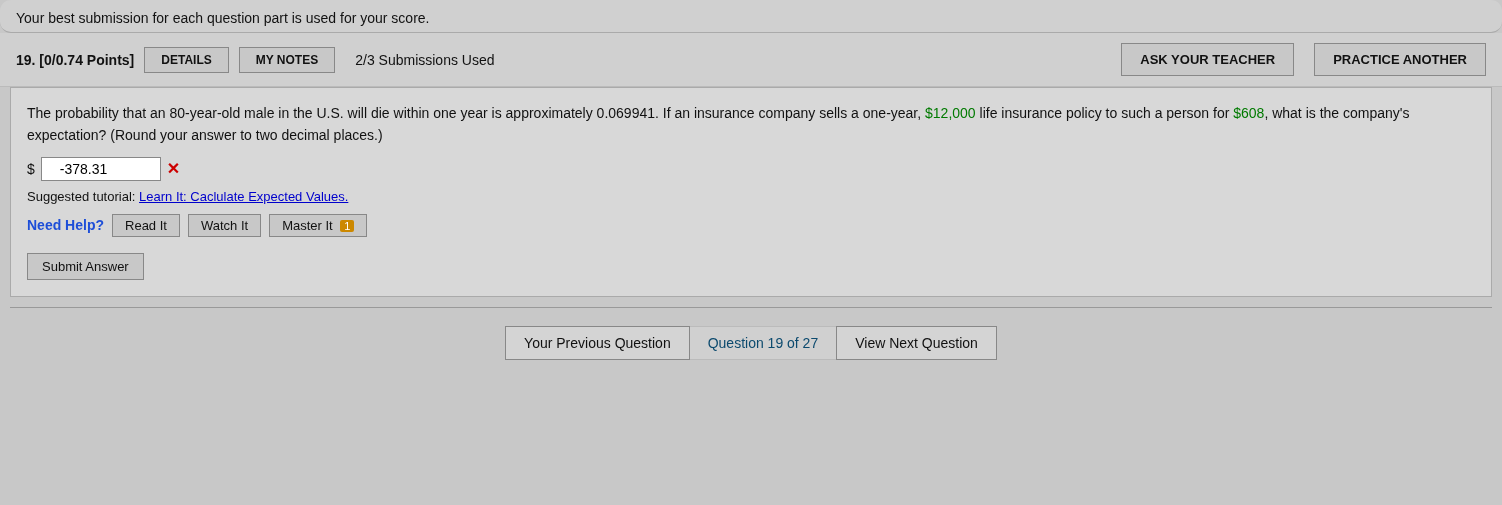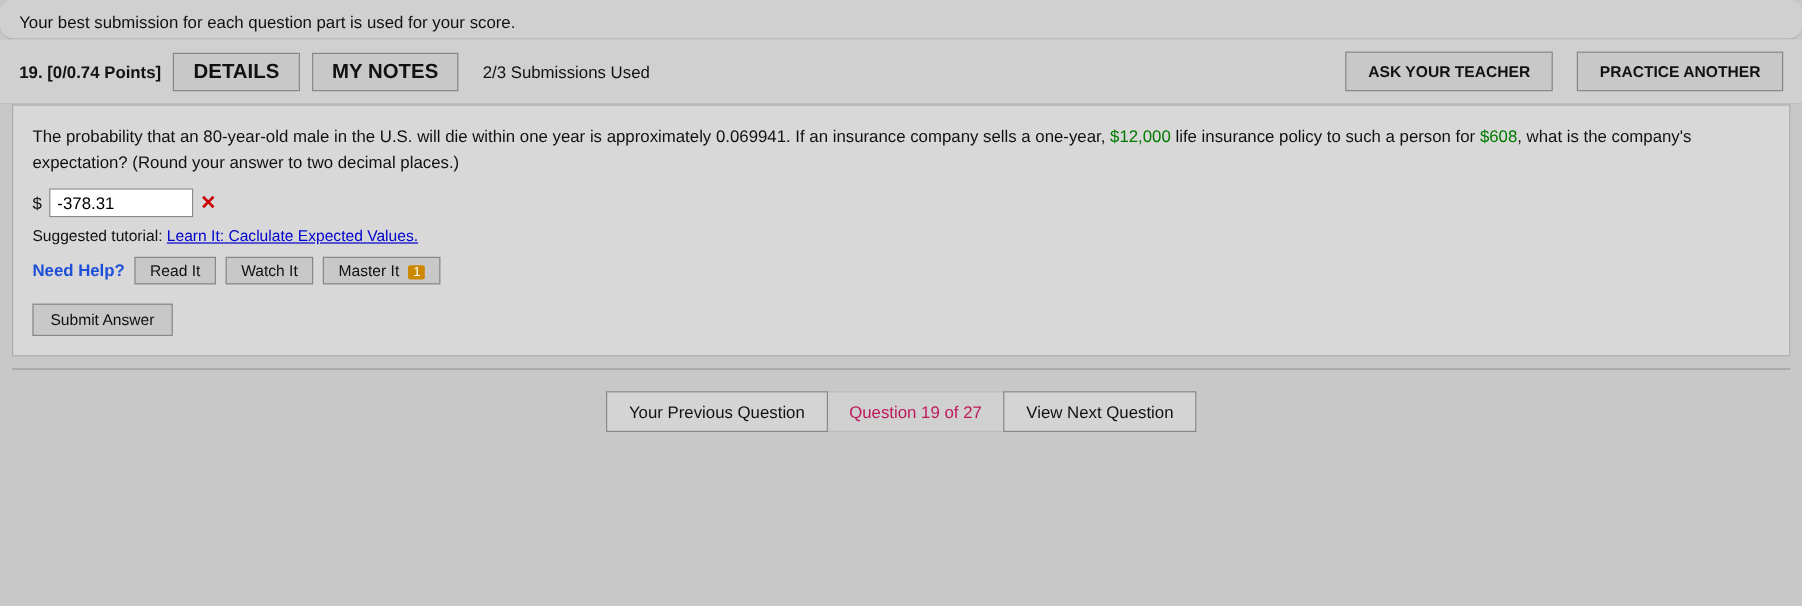--- a/index.html
+++ b/index.html
@@ -30,21 +30,21 @@
     .question-num {
       font-weight: bold;
       font-size: 14px;
       white-space: nowrap;
       text-align: right;
     }
     .btn-tab {
       border: 1px solid #888;
       background: #c8c8c8;
       padding: 5px 16px;
-      font-size: 17px;
+      font-size: 12px;
       font-weight: bold;
       cursor: pointer;
       color: #111;
     }
     .submissions-used {
       font-size: 14px;
       color: #111;
       margin-left: 10px;
     }
     .right-buttons {
@@ -76,21 +76,21 @@
     .answer-row {
       display: flex;
       align-items: center;
       margin-top: 10px;
       gap: 6px;
     }
     .dollar-sign { font-size: 14px; }
     .answer-input {
       border: 1px solid #888;
       background: #fff;
-      padding: 3px 6px;
+      padding: 3px 18px;
       font-size: 14px;
       width: 120px;
     }
     .x-mark {
       color: #cc0000;
       font-size: 16px;
       font-weight: bold;
     }
     .suggested {
       margin-top: 8px;
@@ -143,21 +143,21 @@
     .btn-nav {
       border: 1px solid #888;
       background: #d4d4d4;
       padding: 8px 18px;
       font-size: 14px;
       cursor: pointer;
       color: #111;
     }
     .nav-label {
       font-size: 14px;
-      color: #be185d;
+      color: #0c4a6e;
       padding: 8px 18px;
       background: #d0d0d0;
       border-top: 1px solid #bbb;
       border-bottom: 1px solid #bbb;
     }
     .separator-line {
       border: none;
       border-top: 1px solid #999;
       margin: 4px 10px;
     }

